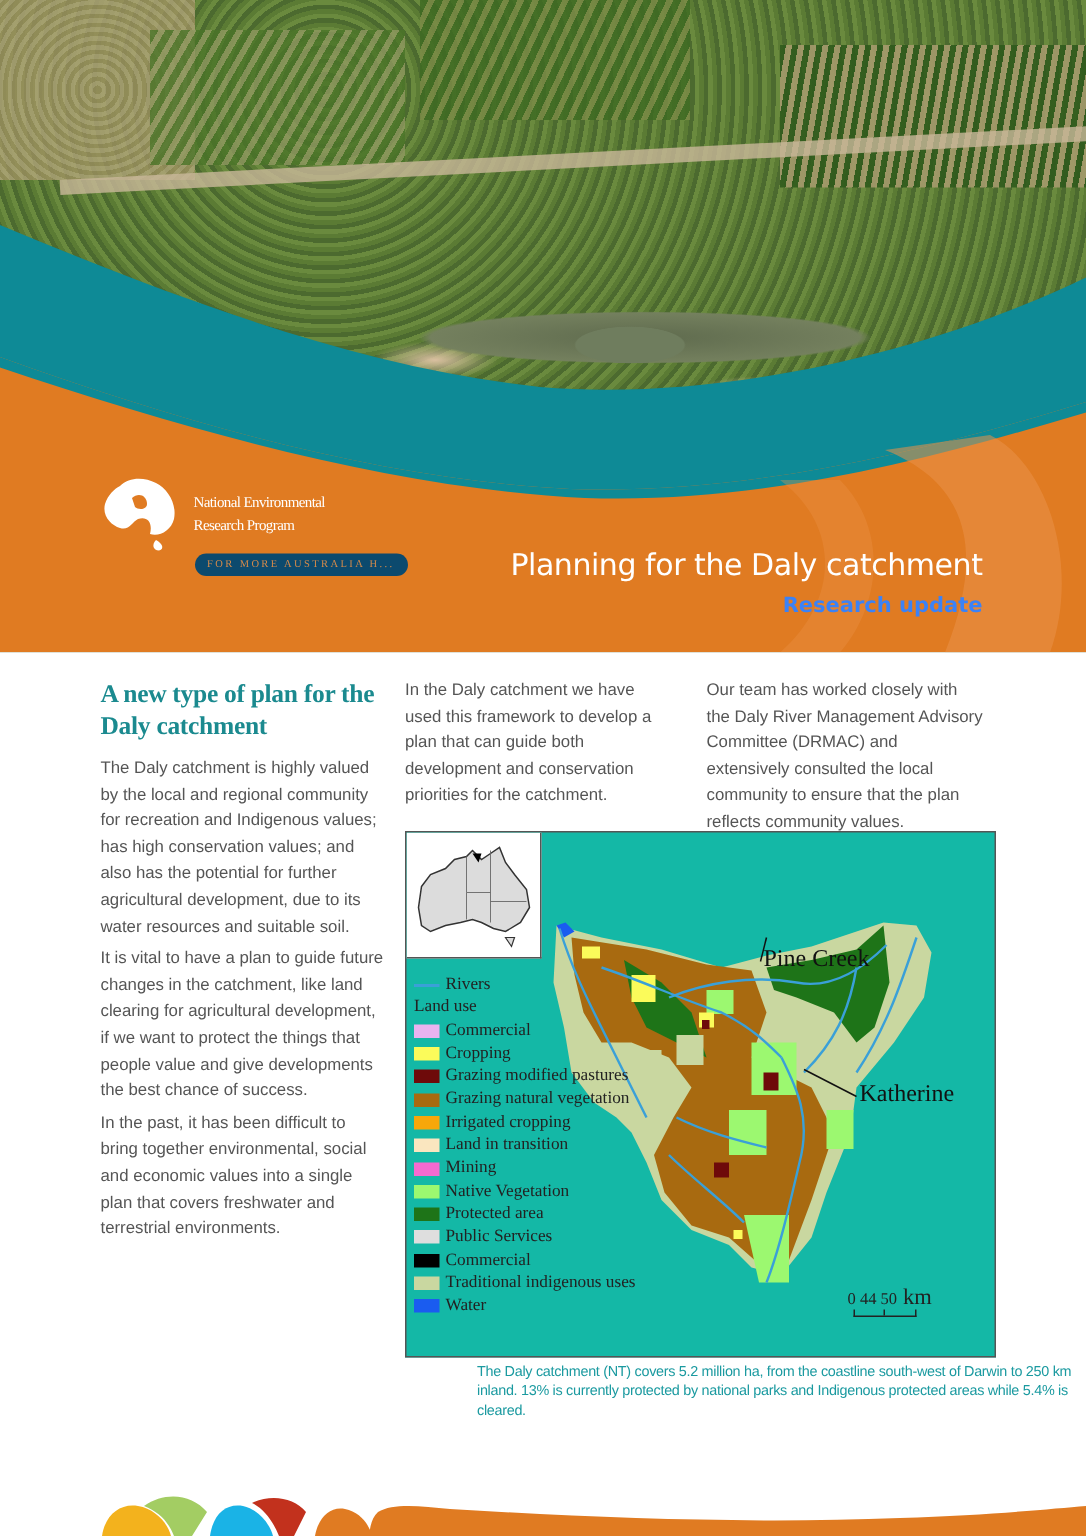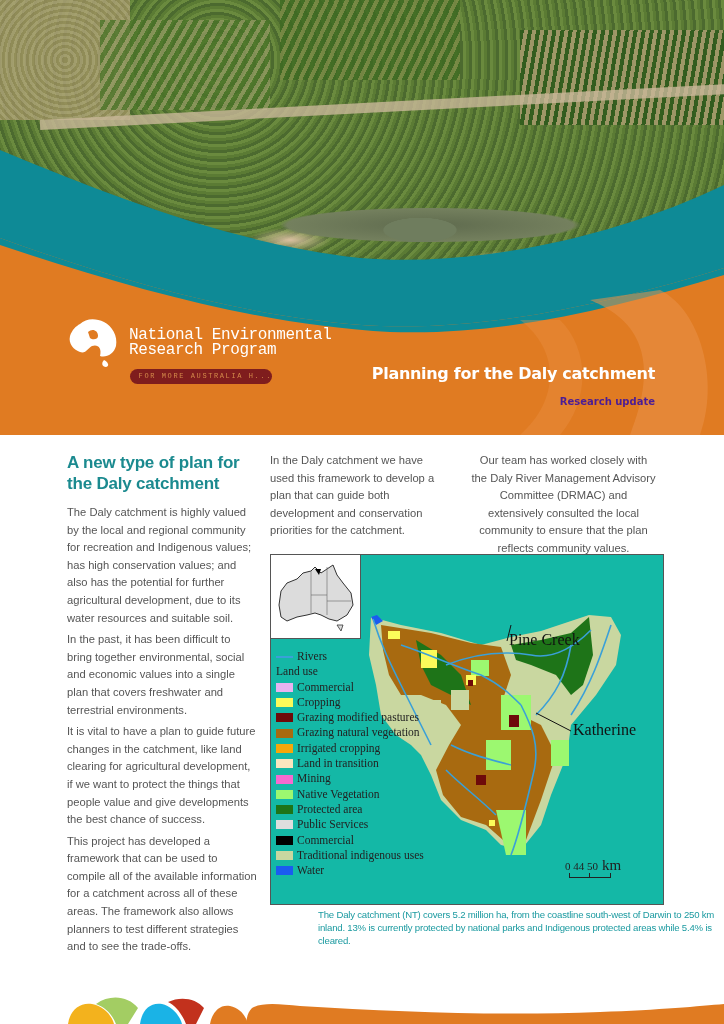--- a/index.html
+++ b/index.html
@@ -14,28 +14,28 @@
       repeating-radial-gradient(circle at 30% 20%,#4c6a2f 0 3px,#6a8a3e 3px 6px,#5b7b34 6px 9px),
       #587a35;}
   .photo .fields{position:absolute;left:280px;top:0;width:180px;height:80px;background:repeating-linear-gradient(115deg,#3e6a22 0 5px,#7a8a46 5px 9px);opacity:.85;}
   .photo .fields2{position:absolute;left:520px;top:30px;width:204px;height:95px;background:repeating-linear-gradient(100deg,#2f5a1c 0 4px,#a59a6c 4px 8px);opacity:.9;}
   .photo .fields3{position:absolute;left:100px;top:20px;width:170px;height:90px;background:repeating-linear-gradient(120deg,#4a7428 0 5px,#8f9860 5px 9px);opacity:.8;}
   .photo .road{position:absolute;left:40px;top:120px;width:700px;height:10px;background:#c9b89a;transform:rotate(-3deg);transform-origin:left;opacity:.8;}
   .photo .bare{position:absolute;left:0;top:0;width:130px;height:120px;background:repeating-radial-gradient(circle,#9d9060 0 3px,#b2a57a 3px 6px);opacity:.8;}
   .swoosh{position:absolute;left:0;top:0;}
   .logo-area{position:absolute;left:66px;top:318px;}
   .logo-mark{position:absolute;left:0;top:0;}
-  .org-name{position:absolute;left:63px;top:10px;color:#fff;font-family:Liberation Mono, monospace;font-size:16px;line-height:15px;letter-spacing:-0.4px;white-space:nowrap;}
-  .tagline-pill{position:absolute;left:64px;top:51px;width:142px;height:15px;border-radius:8px;background:#7f1d1d;color:#d48a4a;font-size:7px;line-height:15px;letter-spacing:1.6px;padding-left:8px;box-sizing:border-box;white-space:nowrap;font-family:Liberation Mono, monospace;text-align:right;}
+  .org-name{position:absolute;left:63px;top:10px;color:#fff;font-family:Liberation Serif, serif;font-size:10px;line-height:15px;letter-spacing:-0.4px;white-space:nowrap;}
+  .tagline-pill{position:absolute;left:64px;top:51px;width:142px;height:15px;border-radius:8px;background:#0c4a6e;color:#d48a4a;font-size:7px;line-height:15px;letter-spacing:1.6px;padding-left:8px;box-sizing:border-box;white-space:nowrap;font-family:Liberation Serif, serif;}
   .subtag{position:absolute;left:10px;top:383px;width:106px;text-align:right;color:#fff;font-style:italic;font-weight:bold;font-size:8px;line-height:10px;letter-spacing:-0.3px;font-family:"Liberation Sans",sans-serif;}
-  .doc-title{position:absolute;right:69px;top:364px;color:#fff;font-weight:bold;font-size:16px;letter-spacing:-0.3px;white-space:nowrap;text-align:center;}
-  .doc-sub{position:absolute;right:69px;top:396px;color:#4c1d95;font-weight:bold;font-size:10px;white-space:nowrap;}
+  .doc-title{position:absolute;right:69px;top:364px;color:#fff;font-weight:normal;font-size:20px;letter-spacing:-0.3px;white-space:nowrap;text-align:center;}
+  .doc-sub{position:absolute;right:69px;top:396px;color:#3b82f6;font-weight:bold;font-size:14px;white-space:nowrap;}
   .col{position:absolute;color:#555;font-family:"Liberation Sans",sans-serif;font-size:11.2px;line-height:17.6px;}
   .col p{margin:0 0 4px 0;}
-  .heading{color:#1b8a8f;font-family:Liberation Sans, sans-serif;font-weight:bold;font-size:17px;line-height:21px;margin:0 0 10px 0;letter-spacing:-0.2px;}
+  .heading{color:#1b8a8f;font-family:Liberation Serif, serif;font-weight:bold;font-size:17px;line-height:21px;margin:0 0 10px 0;letter-spacing:-0.2px;}
   .map-frame{position:absolute;left:270px;top:554px;width:394px;height:351px;border:1.5px solid #555;box-sizing:border-box;background:#14b8a6;overflow:hidden;}
   .inset{position:absolute;left:0;top:0;width:89px;height:83px;border-right:1.5px solid #555;border-bottom:1.5px solid #555;background:#fff;}
   .legend{position:absolute;left:5px;top:94px;font-family:"Liberation Serif",serif;font-size:11.5px;line-height:15.3px;color:#222;}
   .legend-row{display:flex;align-items:center;white-space:nowrap;}
   .swatch{width:17px;height:9px;margin-right:4px;display:inline-block;}
   .rivers-line{width:17px;height:2px;background:#3aa0d8;margin-right:4px;display:inline-block;}
   .town-label{position:absolute;font-family:"Liberation Serif",serif;font-size:16px;color:#111;white-space:nowrap;}
   .scale{position:absolute;left:294px;top:301px;font-family:"Liberation Serif",serif;color:#222;}
   .scale .nums{font-size:11px;white-space:nowrap;}
   .scale .unit{font-size:15px;}
@@ -75,30 +75,29 @@
     </div>
     <div class="tagline-pill">FOR MORE AUSTRALIA H...</div>
   </div>
   <div class="doc-title">Planning for the Daly catchment</div>
   <div class="doc-sub">Research update</div>
 </div>
 
 <div class="col" style="left:67px;top:452px;width:190px;">
   <h2 class="heading">A new type of plan for the Daly catchment</h2>
   <p>The Daly catchment is highly valued by the local and regional community for recreation and Indigenous values; has high conservation values; and also has the potential for further agricultural development, due to its water resources and suitable soil.</p>
+  <p>It is vital to have a plan to guide future changes in the catchment, like land clearing for agricultural development, if we want to protect the things that people value and give developments the best chance of success.</p>
   <p>In the past, it has been difficult to bring together environmental, social and economic values into a single plan that covers freshwater and terrestrial environments.</p>
-  <p>It is vital to have a plan to guide future changes in the catchment, like land clearing for agricultural development, if we want to protect the things that people value and give developments the best chance of success.</p>
-  <p>This project has developed a framework that can be used to compile all of the available information for a catchment across all of these areas. The framework also allows planners to test different strategies and to see the trade-offs.</p>
 </div>
 
 <div class="col" style="left:270px;top:452px;width:180px;">
   <p>In the Daly catchment we have used this framework to develop a plan that can guide both development and conservation priorities for the catchment.</p>
 </div>
 
-<div class="col" style="left:471px;top:452px;width:185px;text-align:center;">
+<div class="col" style="left:471px;top:452px;width:185px;">
   <p>Our team has worked closely with the Daly River Management Advisory Committee (DRMAC) and extensively consulted the local community to ensure that the plan reflects community values.</p>
 </div>
 
 <div class="map-frame">
   <div class="inset">
     <svg width="89" height="83" viewBox="0 0 89 83">
       <path d="M10,36 L16,28 L26,24 L32,18 L40,16 L44,12 L50,18 L56,14 L62,10 L66,20 L72,28 L80,38 L82,50 L76,60 L66,66 L58,64 L50,60 L44,58 L36,60 L26,62 L16,66 L10,62 L8,50 Z" fill="#dcdcdc" stroke="#333" stroke-width="1"></path>
       <path d="M40,16 L40,40 M40,40 L56,40 M56,12 L56,60 M56,46 L80,46 M40,40 L40,58" stroke="#666" stroke-width=".6" fill="none"></path>
       <path d="M44,14 L50,14 L48,20 Z" fill="#000"></path>
       <path d="M66,70 L72,70 L70,76 Z" fill="#dcdcdc" stroke="#333" stroke-width=".8"></path>

